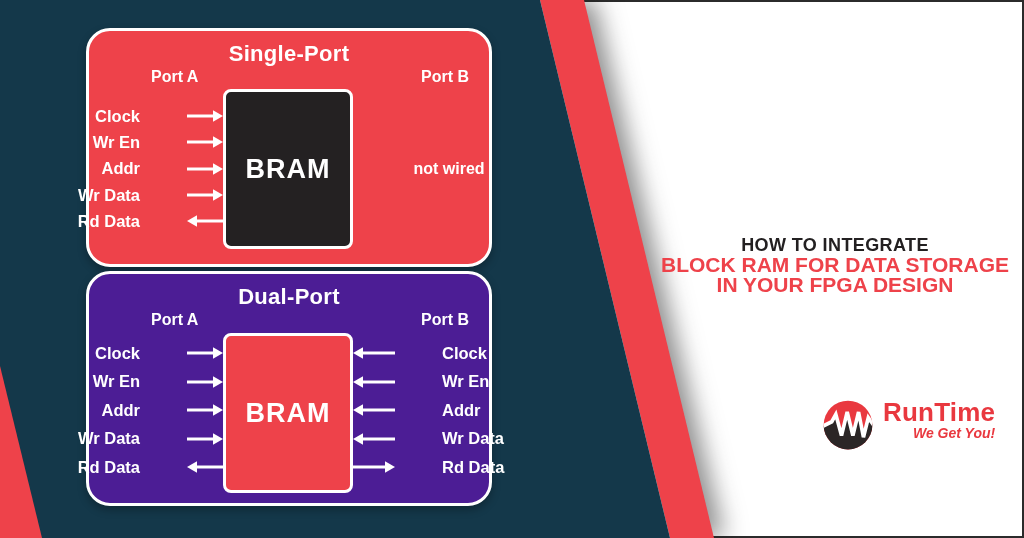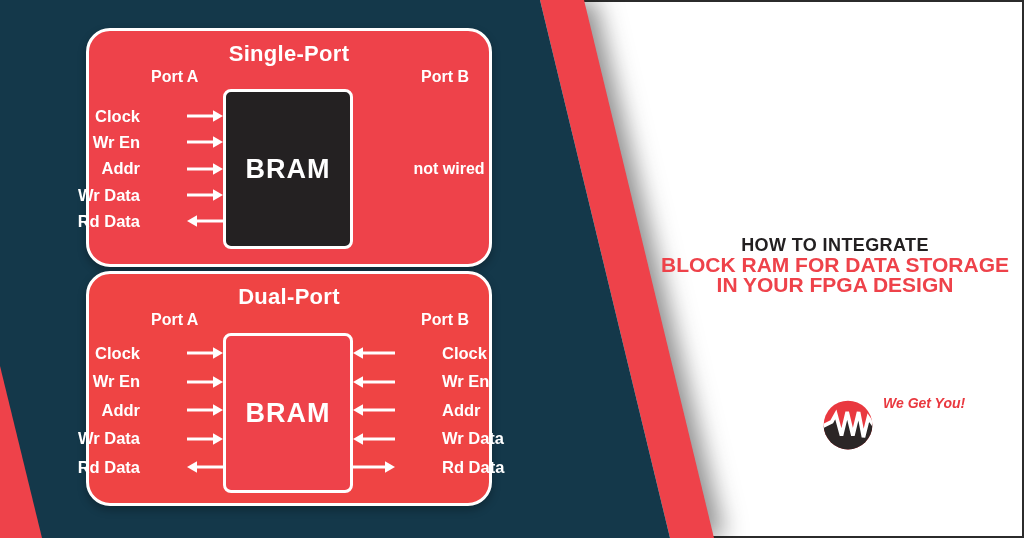--- a/index.html
+++ b/index.html
@@ -18,21 +18,21 @@
     clip-path:polygon(540px 0px,584px 0px,714px 538px,670px 538px);}
   .navy{position:absolute;inset:0;background:#14384a;
     clip-path:polygon(0 0,540px 0,670px 538px,0 538px);}
   .red-corner{position:absolute;inset:0;background:#ee424a;
     clip-path:polygon(0 366px,42px 538px,0 538px);}
 
   
   .panel{position:absolute;left:86px;width:406px;border:3px solid #fff;border-radius:24px;
     box-sizing:border-box;box-shadow:0 4px 9px rgba(0,0,0,.28);color:#fff;}
   .panel-single{top:28px;height:239px;background:#ee424a;}
-  .panel-dual{top:271px;height:235px;background:#ef4444;}
+  .panel-dual{top:271px;height:235px;background:#4c1d95;}
   .panel-title{position:absolute;top:10px;left:0;width:100%;text-align:center;
     font-size:22px;font-weight:800;letter-spacing:.3px;}
   .port-label{position:absolute;top:37px;font-size:16px;font-weight:800;margin-left:36px;}
   .port-a{left:26px;}
   .port-b{right:20px;}
   .bram-box{position:absolute;left:134px;width:130px;border:3px solid #fff;border-radius:8px;
     box-sizing:border-box;display:flex;align-items:center;justify-content:center;
     font-size:27px;font-weight:800;letter-spacing:1px;}
   .panel-single .bram-box{top:58px;height:160px;background:#242122;}
   .panel-dual .bram-box{top:59px;height:160px;background:#ee424a;}
@@ -223,17 +223,18 @@
             <circle cx="32" cy="32" r="30"></circle>
           </clipPath>
         </defs>
       <g clip-path="url(#cclip)">
         <rect x="0" y="0" width="64" height="64" fill="#e9383f"></rect>
         <path d="M0 34 L12 28 L17 19 L24 45 L31 16 L38 45 L45 16 L51 47 L57 23 L64 33 L64 64 L0 64 Z" fill="#2b2626"></path>
         <path d="M0 34 L12 28 L17 19 L24 45 L31 16 L38 45 L45 16 L51 47 L57 23 L64 33" fill="none" stroke="#ffffff" stroke-width="4.5" stroke-linejoin="miter"></path>
       </g>
     </svg>
     <div class="logo-text">
+      <div class="logo-name">RunTime</div>
       <div class="logo-tagline">We Get You!</div>
     </div>
   </div>
 
 </div>
 
 </body></html>

